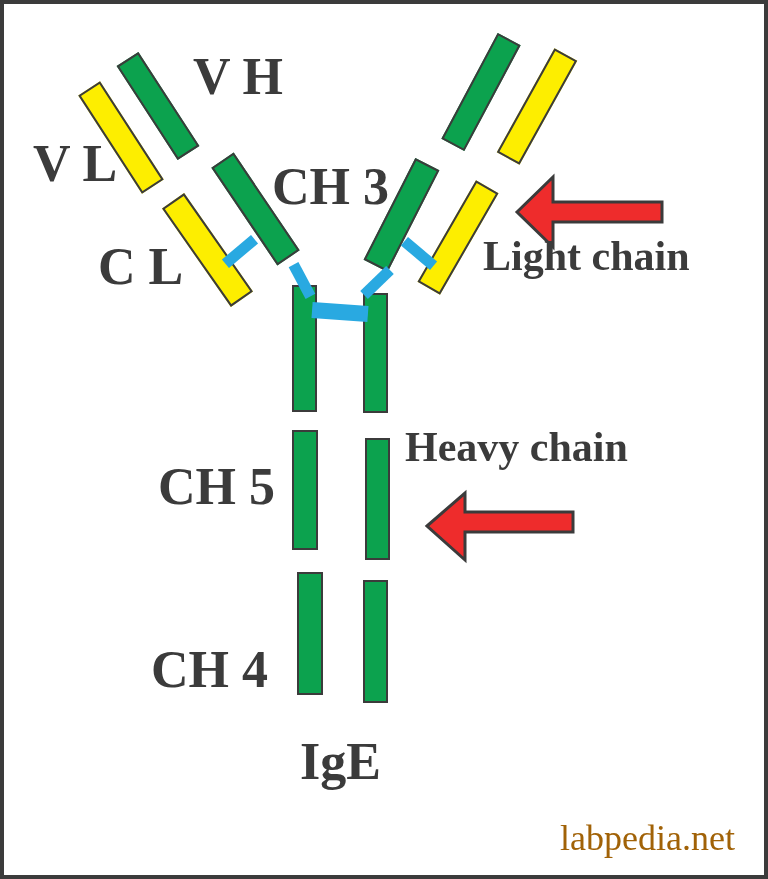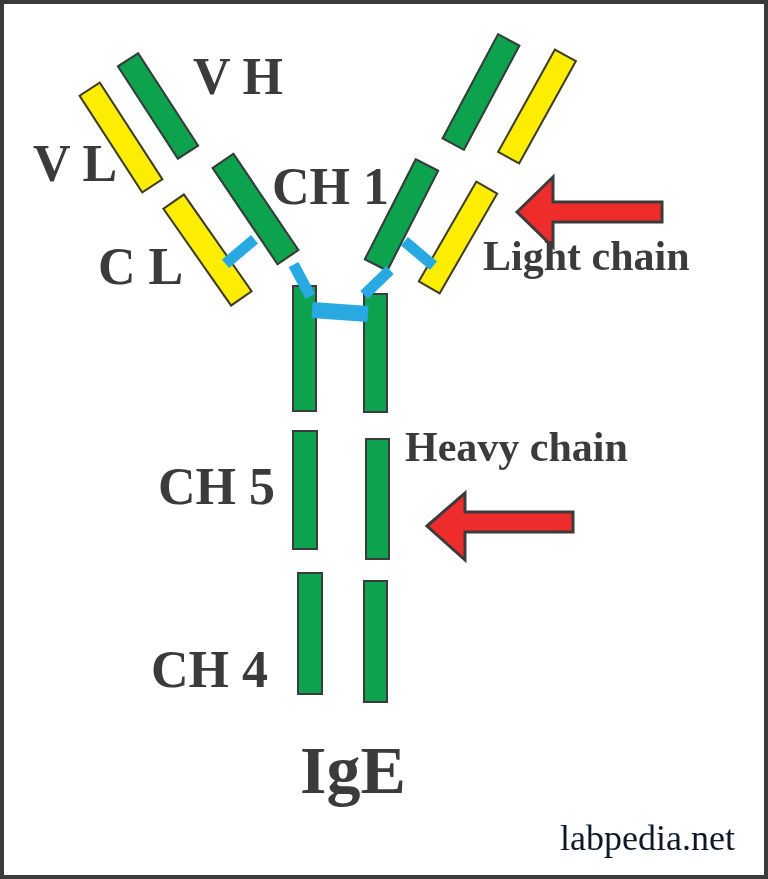--- a/index.html
+++ b/index.html
@@ -40,26 +40,26 @@
   .lbl{
     position:absolute;
     font-weight:bold;
     color:var(--outline-dark);
     line-height:1;
     white-space:nowrap;
     z-index:3;
   }
   .lbl.domain{font-size:52px;}
   .lbl.chain{font-size:42px;}
-  .lbl.title{font-size:68px;}
+  .lbl.title{font-size:52px;}
   .watermark{
     position:absolute;
     font-weight:normal;
     font-size:36px;
-    color:#0f172a;
+    color:#a16207;
     line-height:1;
     white-space:nowrap;
     z-index:3;
   }
   .arrow-svg{position:absolute;z-index:2;}
   .arrow-svg polygon{
     fill:var(--arrow-red);
     stroke:var(--outline-dark);
     stroke-width:3;
     stroke-linejoin:miter;
@@ -99,21 +99,21 @@
   <svg class="arrow-svg" style="left:510px;top:170px;" width="160" height="85" viewBox="510 170 160 85">
     <polygon points="517,212 553,177 553,202 662,202 662,222 553,222 553,247"></polygon>
   </svg>
   <svg class="arrow-svg" style="left:420px;top:486px;" width="160" height="81" viewBox="420 486 160 81">
     <polygon points="427,526 465,493 465,512 573,512 573,532 465,532 465,560"></polygon>
   </svg>
 
   <div class="lbl domain" style="left:193px;top:51px;">V H</div>
   <div class="lbl domain" style="left:33px;top:138px;">V L</div>
   <div class="lbl domain" style="left:98px;top:241px;">C L</div>
-  <div class="lbl domain" style="left:272px;top:161px;">CH 1</div>
+  <div class="lbl domain" style="left:272px;top:161px;">CH 3</div>
   <div class="lbl domain" style="left:158px;top:461px;">CH 5</div>
   <div class="lbl domain" style="left:151px;top:610px;margin-top:34px;">CH 4</div>
 
   <div class="lbl chain" style="left:483px;top:235px;">Light chain</div>
   <div class="lbl chain" style="left:405px;top:426px;">Heavy chain</div>
 
   <div class="lbl title" style="left:300px;top:736px;">IgE</div>
 
   <div class="watermark" style="left:560px;top:820px;">labpedia.net</div>
 </div>

